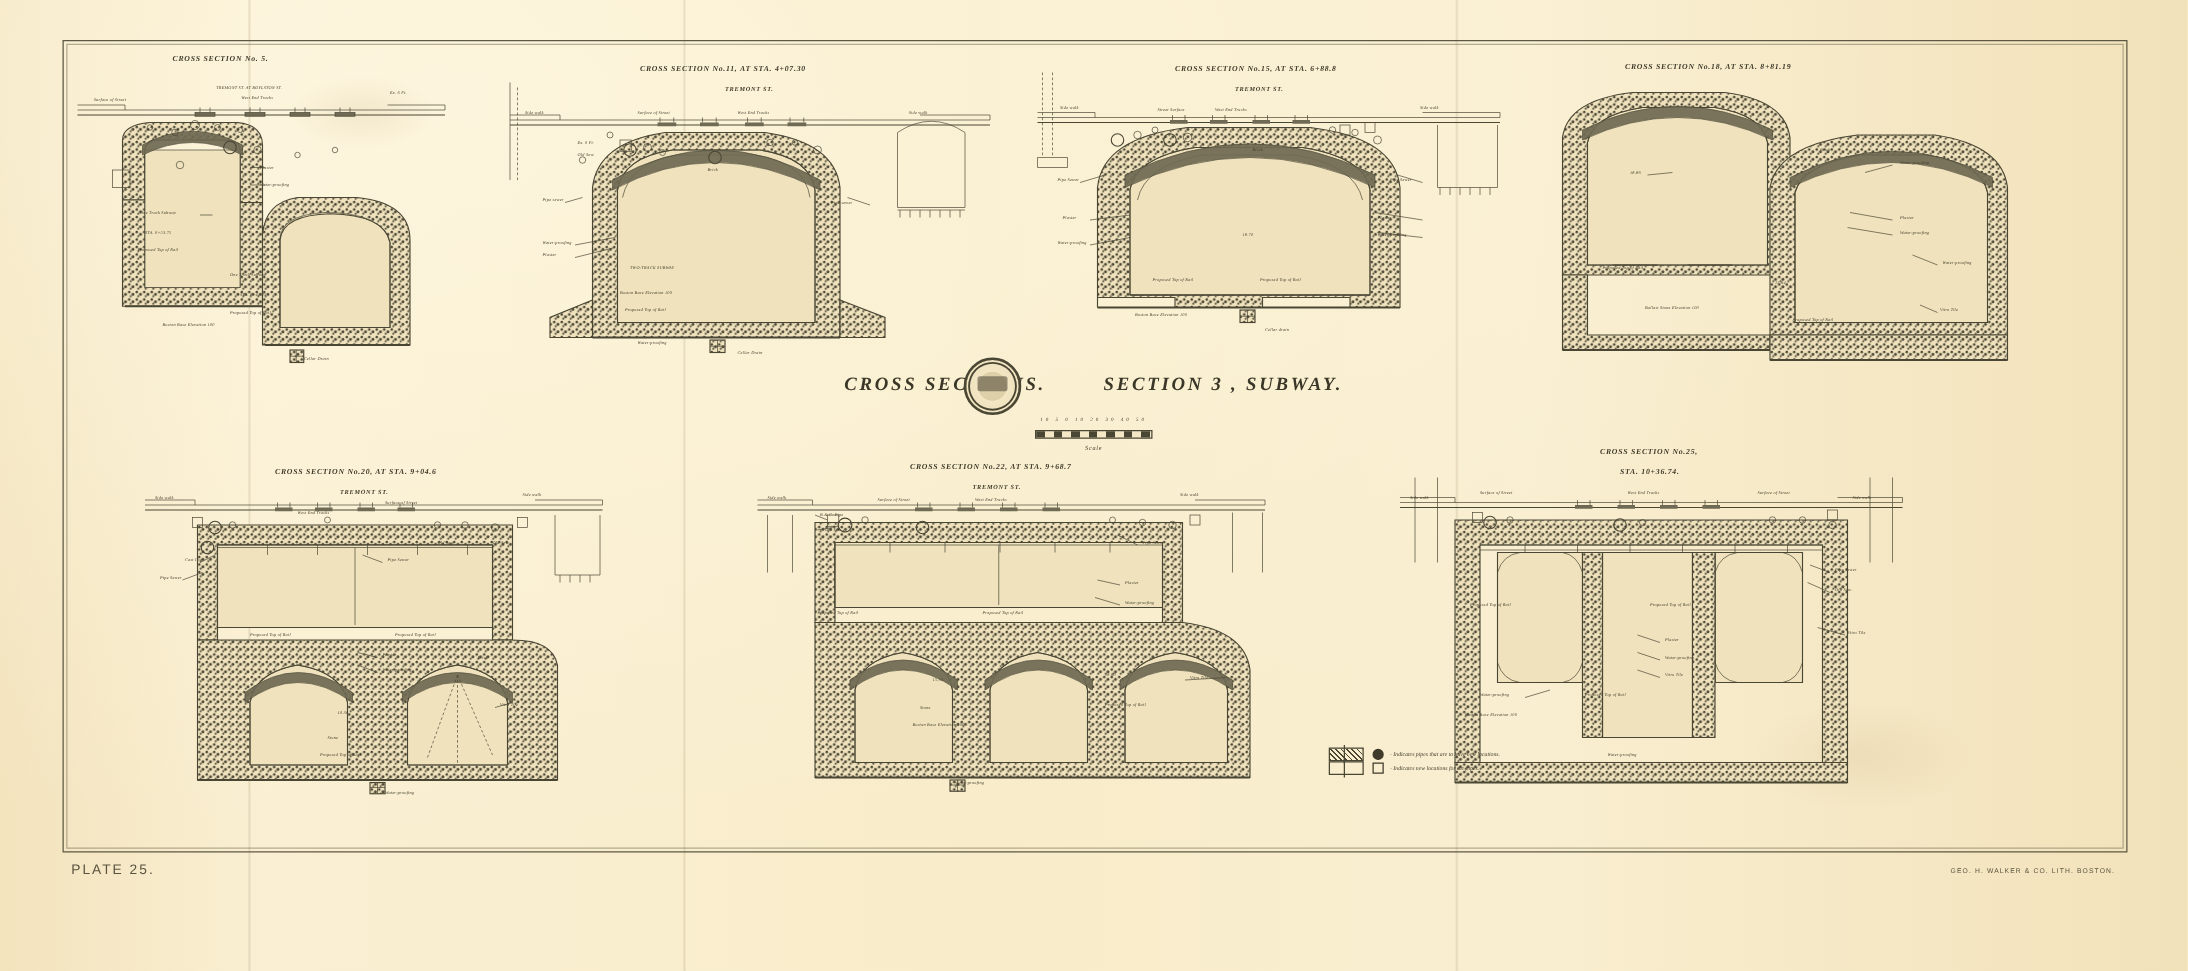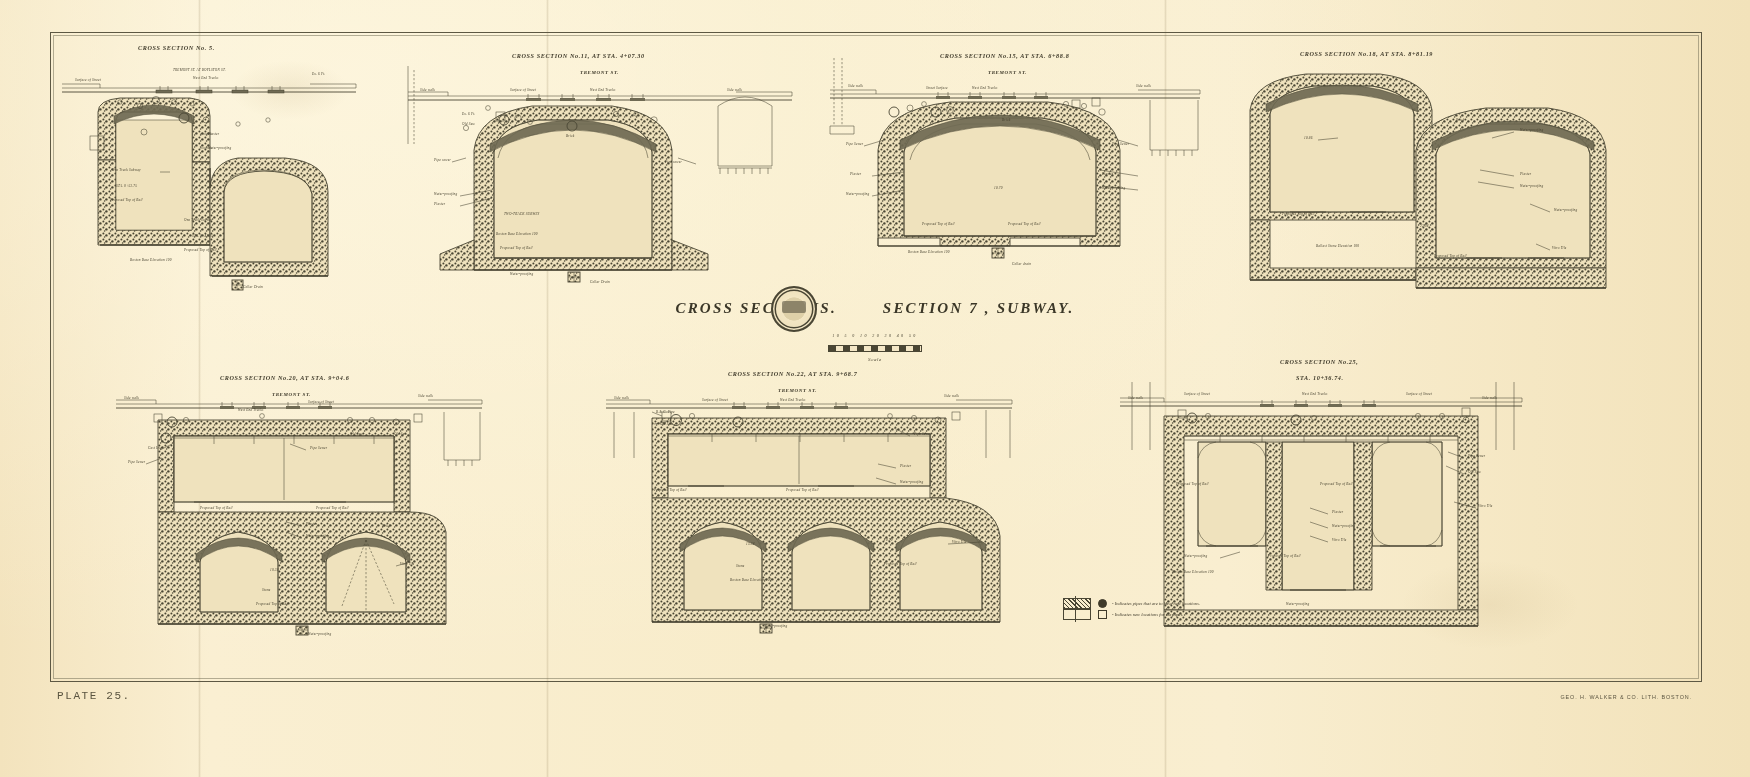--- a/index.html
+++ b/index.html
@@ -50,21 +50,21 @@
     content:"";position:absolute;left:9px;top:13px;width:24px;height:12px;
     background:#4a4634;opacity:.55;border-radius:2px;
   }
   #scale-wrap{position:absolute;left:0;right:0;top:333px;text-align:center;}
   #scale-bar{display:inline-block;height:5px;border:0.8px solid #4a4634;
     background:repeating-linear-gradient(90deg,#4a4634 0 7px,#f4e7c6 7px 14px);width:92px;}
   #scale-nums{font-size:4px;font-style:italic;letter-spacing:2.4px;color:#46412f;}
   #scale-label{font-size:5px;font-style:italic;color:#46412f;letter-spacing:.6px;margin-top:1px;}
 
   #plate-no{position:absolute;left:57px;top:690px;font-size:11px;letter-spacing:1.6px;color:#5a5440;
-    font-family:Liberation Mono, monospace;}
+    font-family:Liberation Sans, sans-serif;}
   #lith{position:absolute;right:58px;top:694px;font-size:5.4px;letter-spacing:.9px;color:#5a5440;
     font-family:"Liberation Sans",sans-serif;}
 
   
   #legend{position:absolute;left:1063px;top:598px;}
   #legend .row{display:flex;align-items:center;height:11px;}
   #legend .swatch{width:26px;height:9px;margin-right:7px;position:relative;}
   #legend .sw-hatch{border:0.8px solid #4a4634;
      background:repeating-linear-gradient(45deg,#4a4634 0 1px,rgba(0,0,0,0) 1px 3px);}
   #legend .sw-open{border:0.8px solid #4a4634;background:rgba(0,0,0,0);}
@@ -390,21 +390,21 @@
 
       <g class="ln thin">
         <path d="M284,92 L262,98 M284,136 L250,130 M284,148 L248,142 M320,172 L300,164"></path>
         <path d="M88,100 L108,98"></path>
         <path d="M320,210 L306,204"></path>
       </g>
     </svg>
   </div>
 
   <div id="main-title">
-    <span>CROSS  SECTIONS.</span><span class="gap"></span><span>SECTION 7 , SUBWAY.</span>
+    <span>CROSS  SECTIONS.</span><span class="gap"></span><span>SECTION 3 , SUBWAY.</span>
   </div>
   <div id="seal" title=""></div>
 
   <div id="scale-wrap">
     <div id="scale-nums">10 5 0 10 20 30 40 50</div>
     <div id="scale-bar"></div>
     <div id="scale-label">Scale</div>
   </div>
 
   <div class="fig" style="left:110px;top:372px;width:380px;height:280px;">

